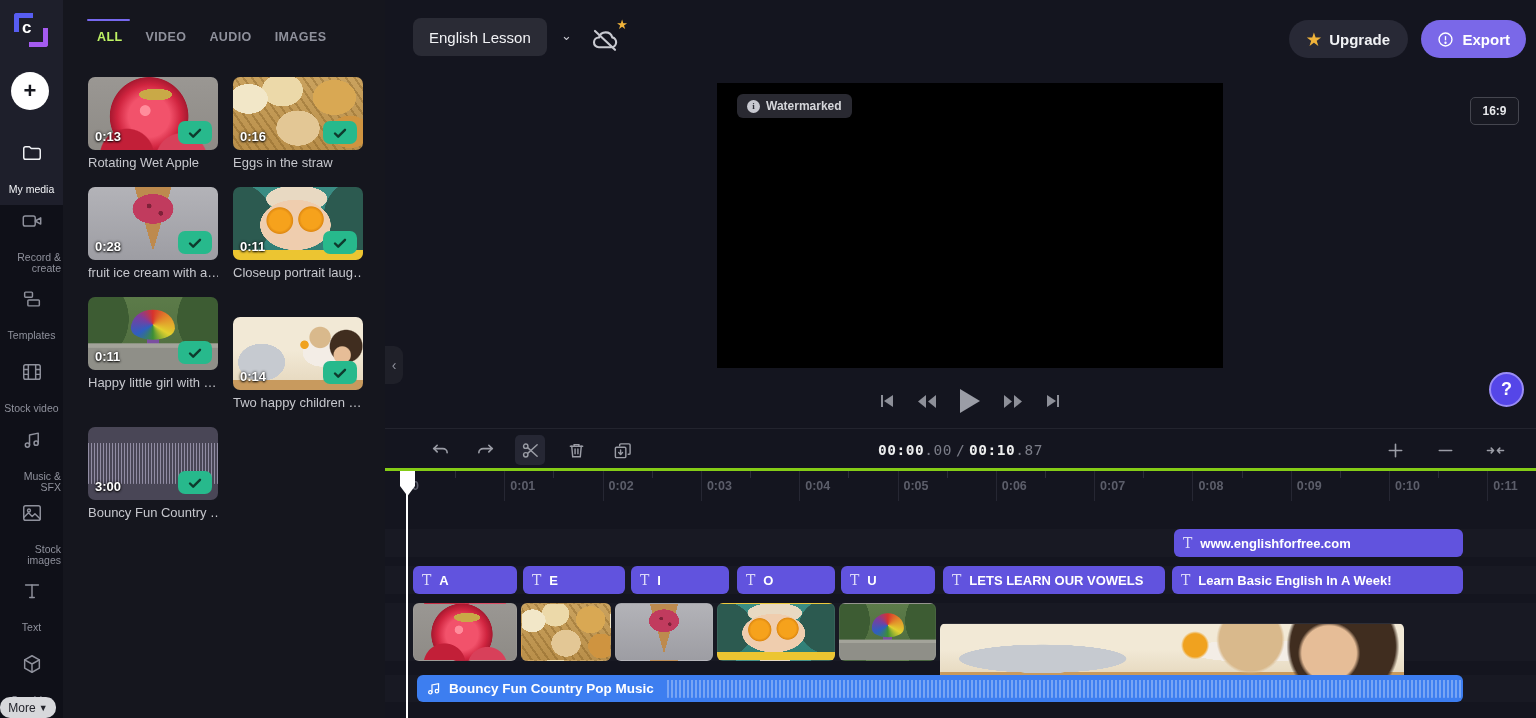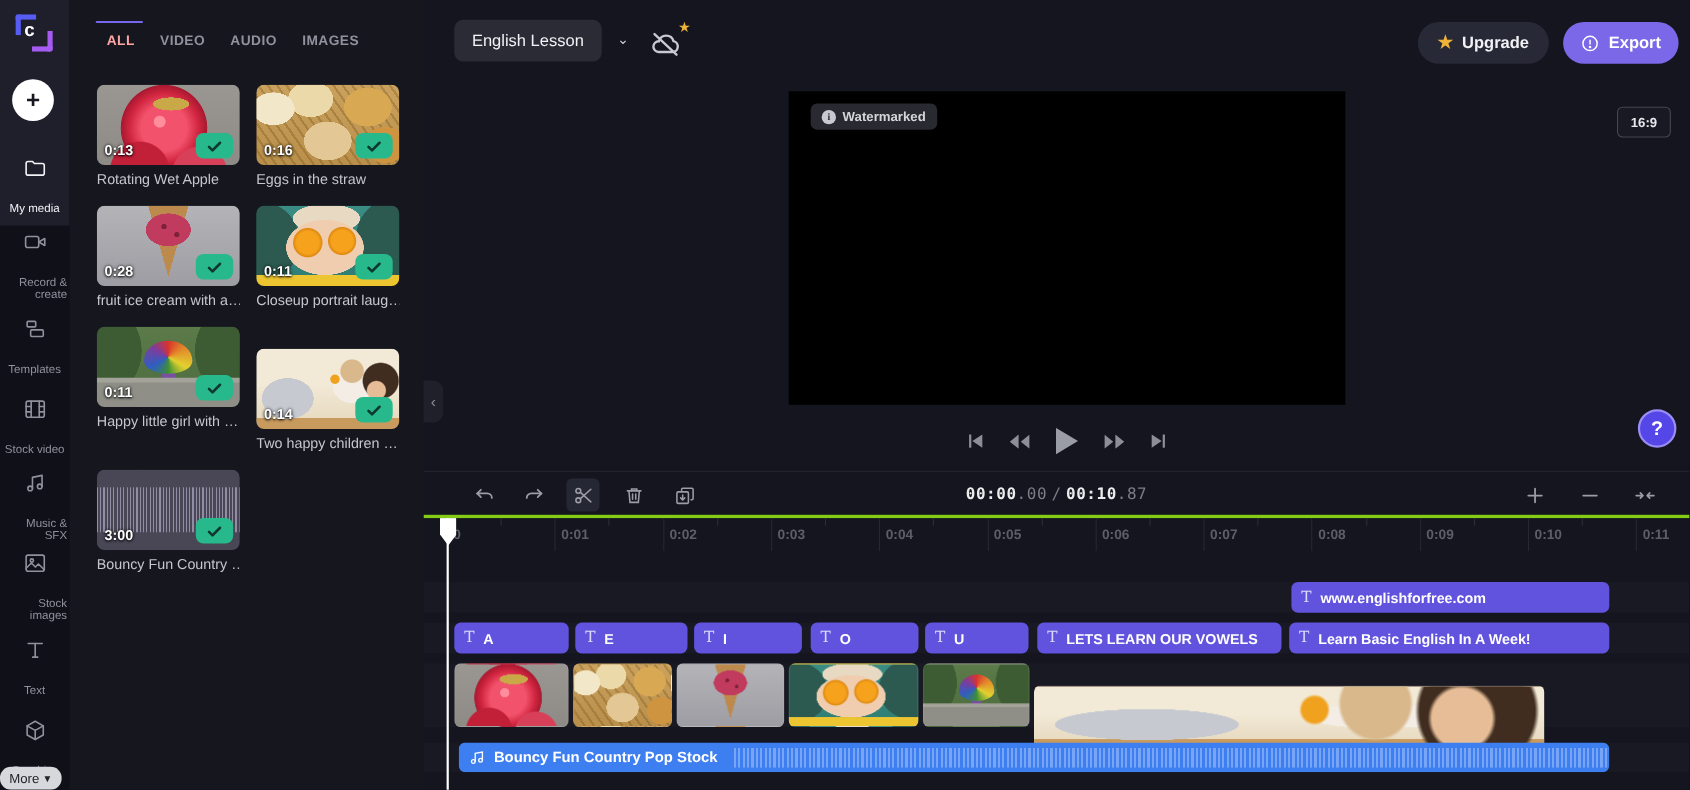--- a/index.html
+++ b/index.html
@@ -24,21 +24,21 @@
   .nav-item svg { width:22px; height:22px; }
   .more-pill { position:absolute; left:0; bottom:0; width:56px; height:21px; background:#d7d8db; color:#23242c;
     border-radius:10px; display:flex; align-items:center; justify-content:center; gap:3px; font-size:12px; cursor:pointer; }
   .more-pill .chev { font-size:9px; }
 
   
   .media-panel { position:absolute; left:63px; top:0; width:322px; height:718px; background:#15161e; z-index:20; }
   .tab-underline { position:absolute; left:24px; top:19px; width:43px; height:2px; background:#7668ee; border-radius:2px; }
   .tabs { position:absolute; left:34px; top:30px; display:flex; gap:23px; }
   .tab { font-size:12.5px; font-weight:bold; letter-spacing:.4px; color:#8f919c; cursor:pointer; }
-  .tab.active { color:#fca5a5; }
+  .tab.active { color:#bef264; }
   .media-grid { position:absolute; left:25px; top:77px; display:grid; grid-template-columns:130px 130px; column-gap:15px; row-gap:17px; }
   .media-card { width:130px; cursor:pointer; }
   .media-thumb { position:relative; width:130px; height:73px; border-radius:7px; overflow:hidden; background:#3a3b45; }
   .media-name { margin-top:5px; font-size:13px; color:#c6c7cd; white-space:nowrap; overflow:hidden; }
   .dur-badge { position:absolute; left:7px; bottom:6px; font-size:13px; font-weight:bold; color:#fff;
     text-shadow:0 0 3px rgba(0,0,0,.9), 0 1px 2px rgba(0,0,0,.9); }
   .check-badge { position:absolute; right:6px; bottom:6px; width:34px; height:23px; border-radius:7px; background:#27b98c;
     display:flex; align-items:center; justify-content:center; }
   .check-badge svg { width:14px; height:14px; }
   .collapse-handle { position:absolute; left:385px; top:346px; width:18px; height:38px; background:#1f2029;
@@ -551,20 +551,20 @@
       </div>
     <div class="lane" style="top:246px;height:27px" id="lane-audio">
         <div class="clip audio-clip" style="left: 32px; width: 1046px;">
           <span style="display: flex;">
             <svg viewBox="0 0 16 16" fill="none" stroke="#fff" stroke-width="1.3" stroke-linecap="round">
               <circle cx="4.6" cy="12" r="1.8"></circle>
               <circle cx="11.6" cy="10.8" r="1.8"></circle>
               <path d="M6.4 12V4.2l7-1.3v7.9"></path>
             </svg>
           </span>
-          <span>Bouncy Fun Country Pop Stock</span>
+          <span>Bouncy Fun Country Pop Music</span>
         </div>
       </div>
 
     <div class="playhead-line"></div>
     <div class="playhead-head"></div>
   </div>
 </div>
 
 </body></html>

